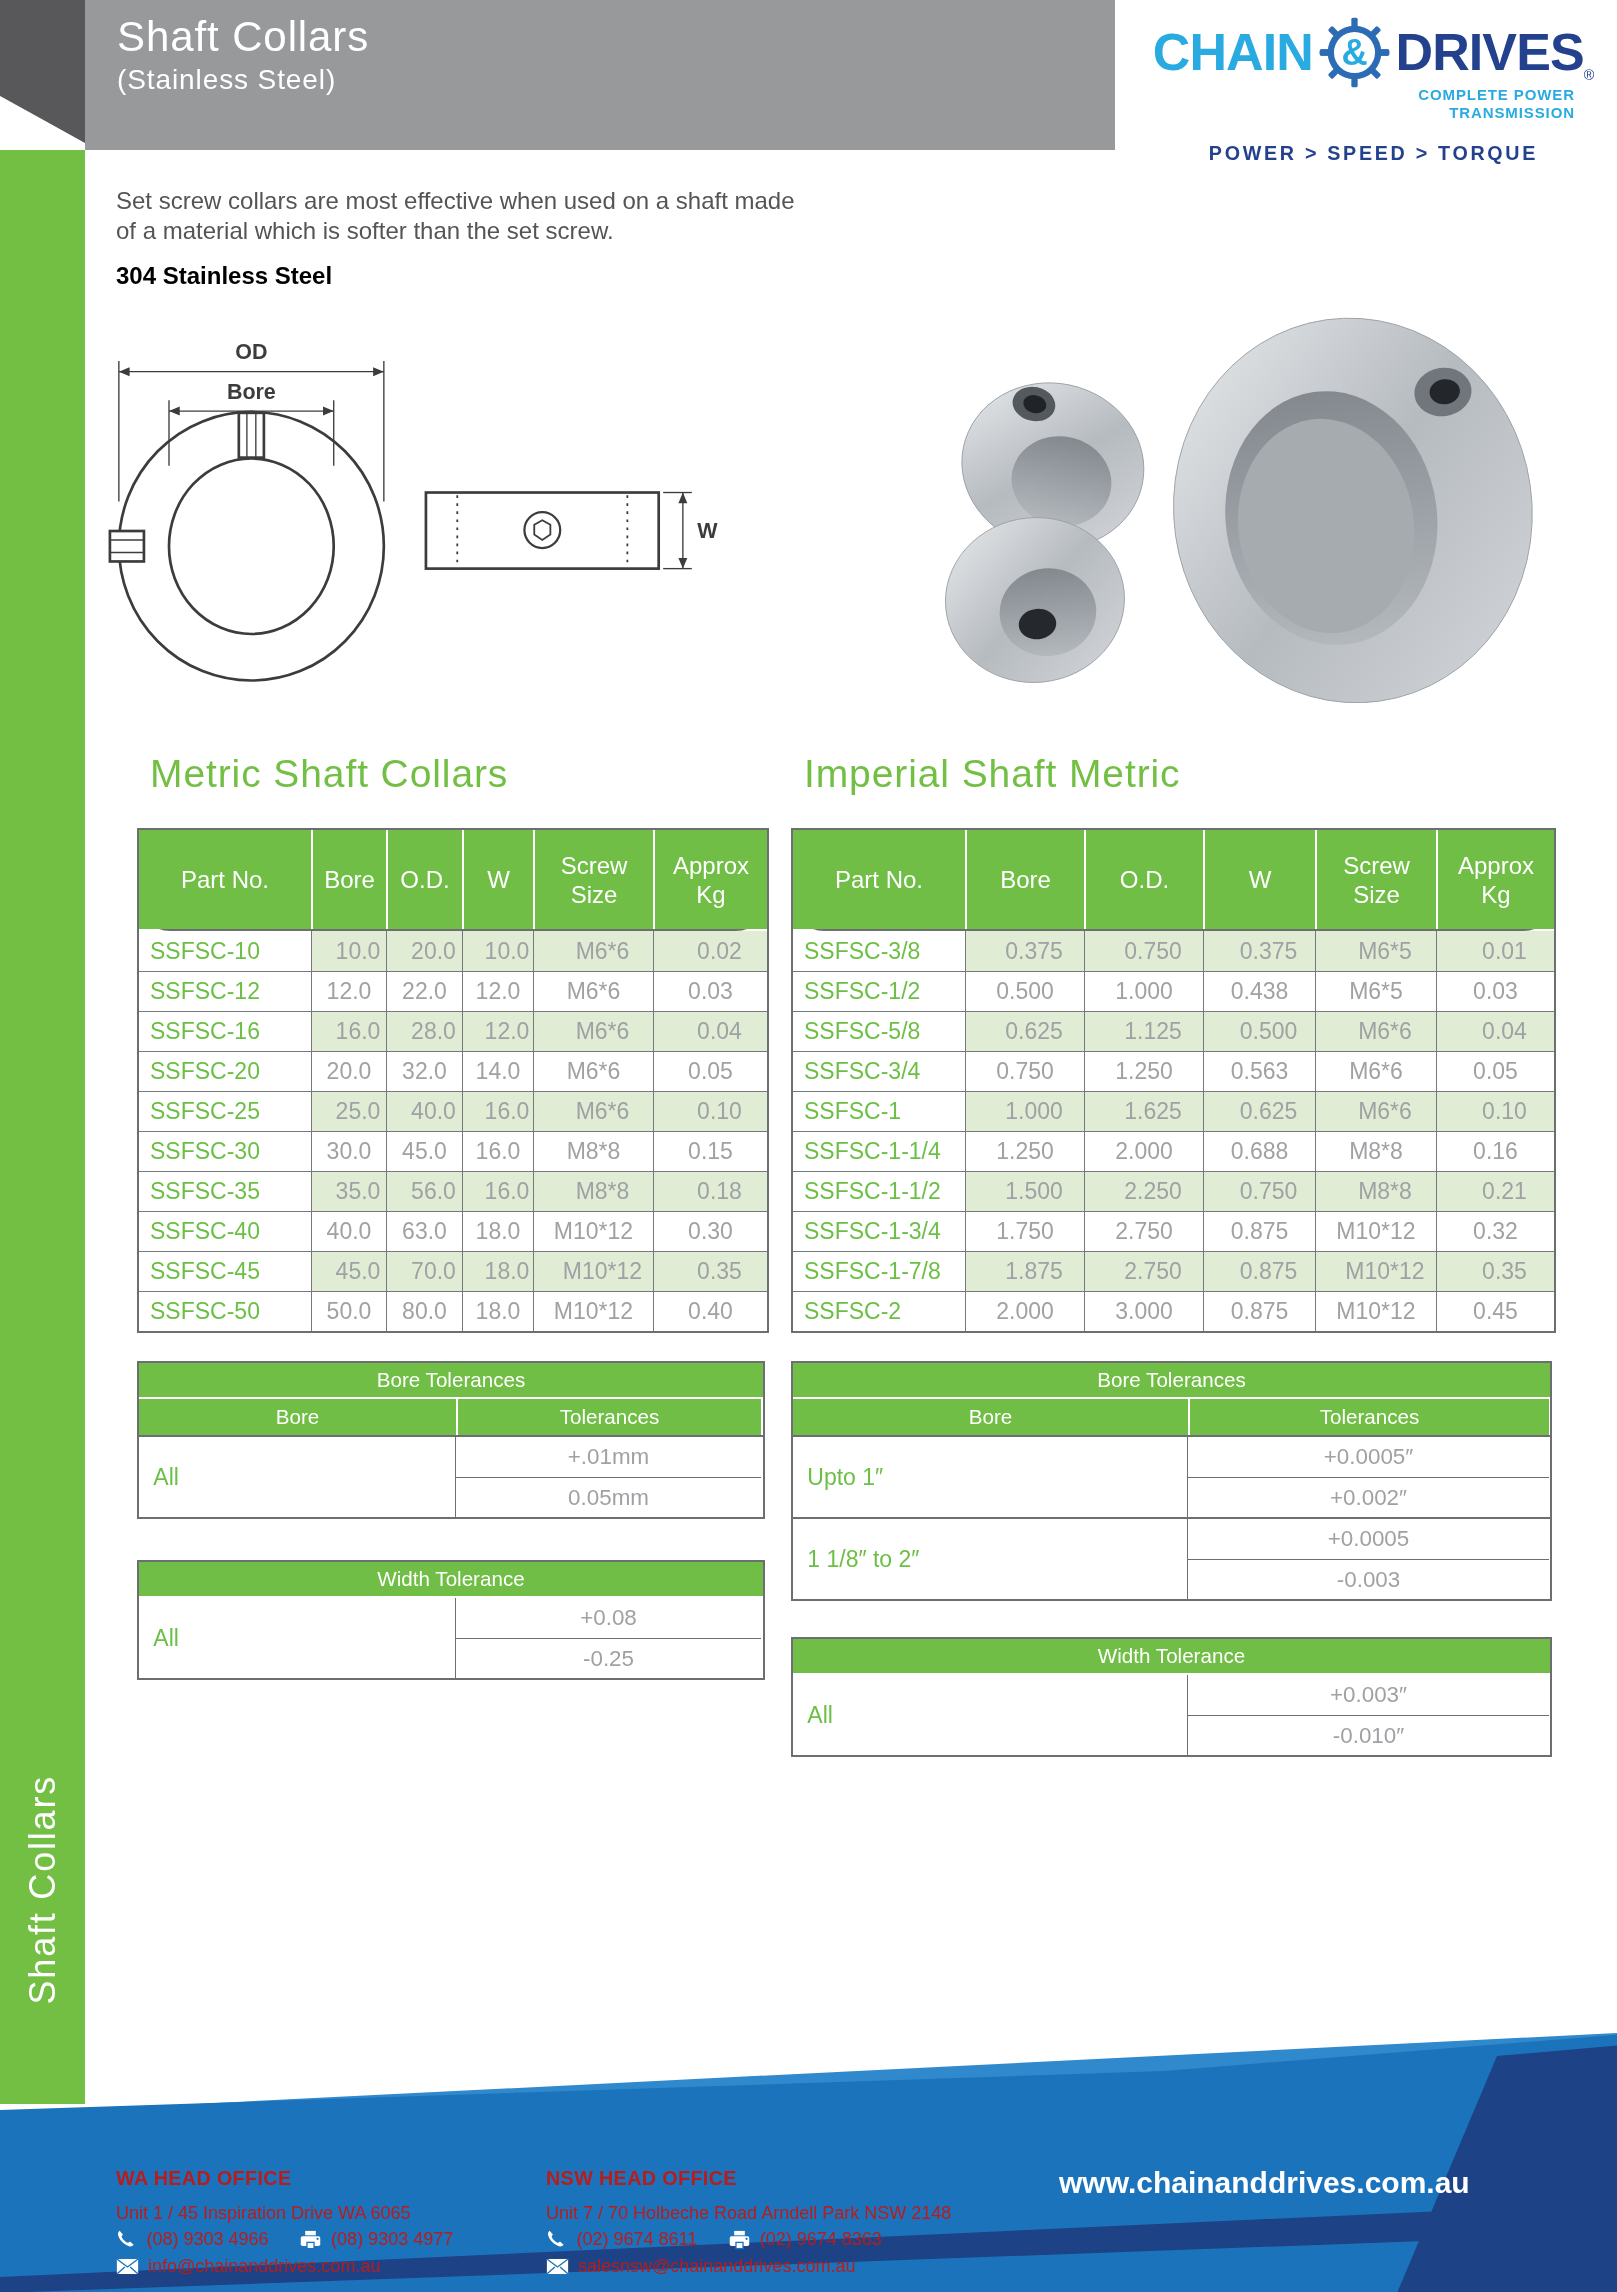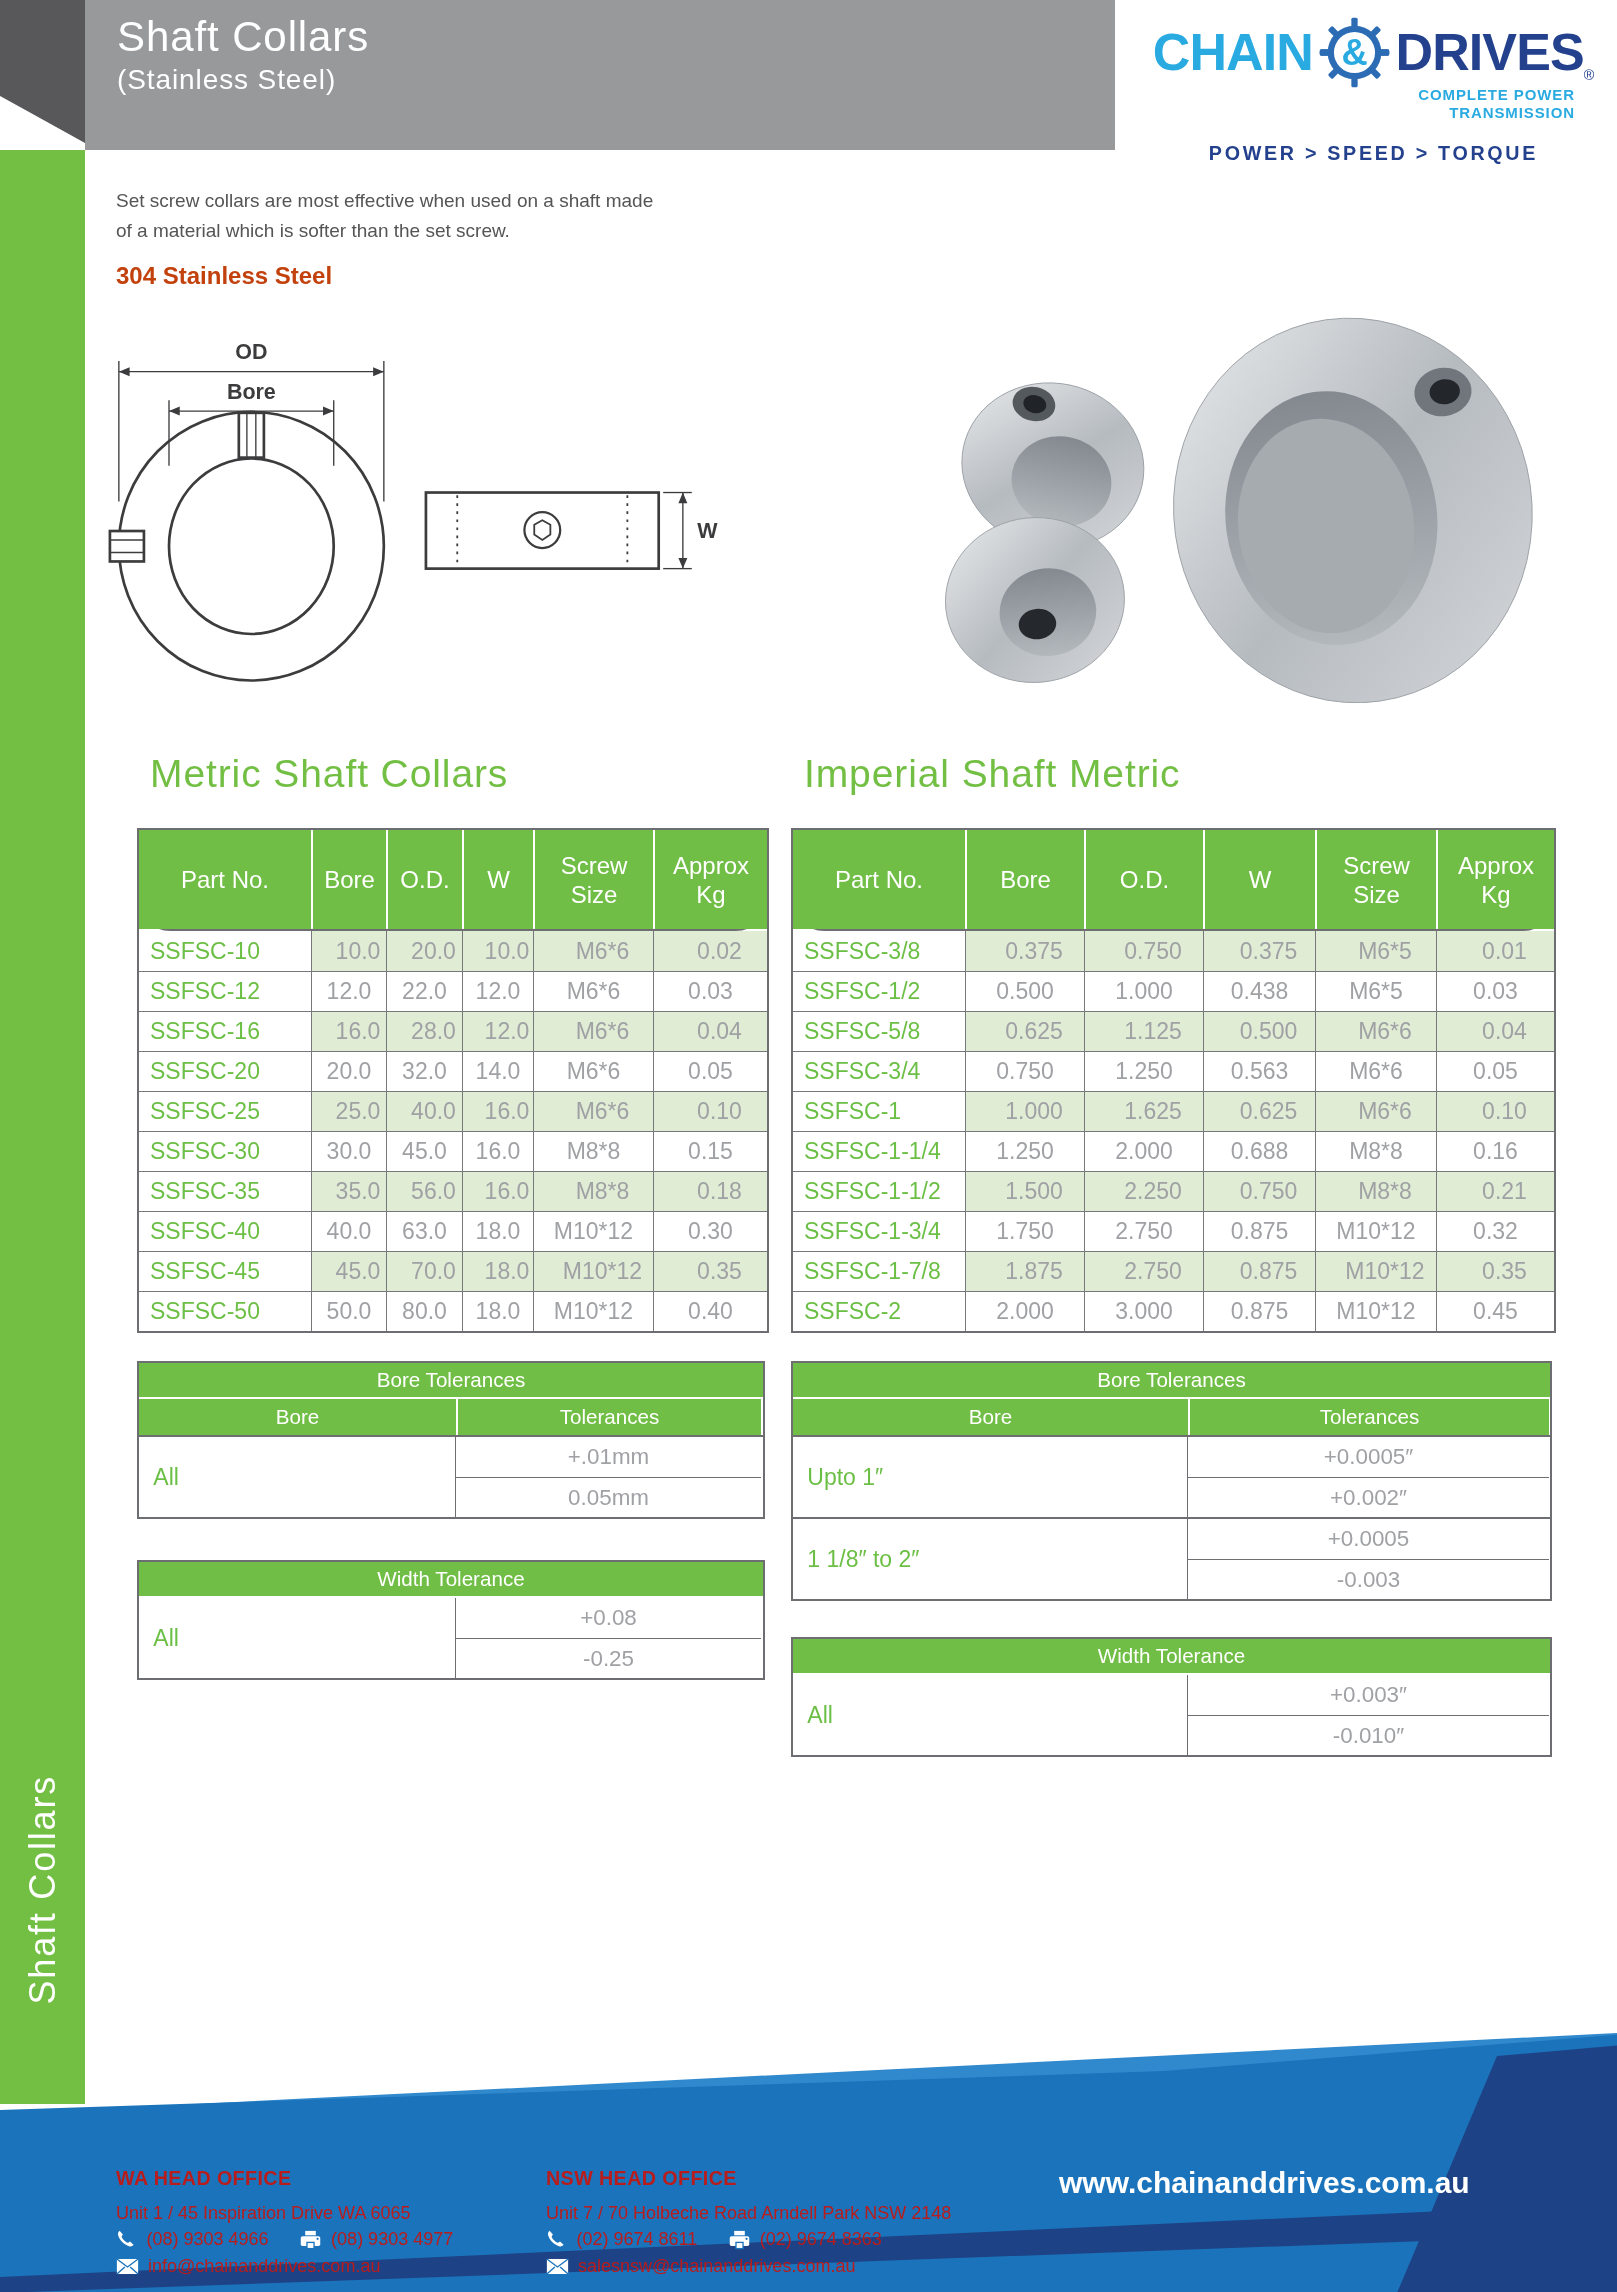--- a/index.html
+++ b/index.html
@@ -20,22 +20,22 @@
   .logo-row{display:flex;align-items:center;justify-content:center;}
   .logo-chain{font-size:52px;font-weight:bold;color:#29aae1;letter-spacing:-0.9px;}
   .logo-gear{width:79px;height:79px;margin:0 1.8px;flex:0 0 auto;}
   .logo-drives{font-size:52px;font-weight:bold;color:#24418e;letter-spacing:-0.9px;}
   .logo-reg{font-size:14.3px;color:#24418e;align-self:flex-end;margin-bottom:9px;}
   .logo-tag{text-align:right;margin:-5.4px 36px 0 0;line-height:18px;
     font-size:15px;font-weight:bold;color:#29aae1;letter-spacing:0.9px;}
   .logo-slogan{text-align:center;margin-top:19.7px;font-size:19.7px;font-weight:bold;color:#24418e;letter-spacing:2.7px;}
 
   
-  .intro{position:absolute;left:116px;top:186px;font-size:19px;line-height:30px;color:#555557;}
-  .material{position:absolute;left:116px;top:262px;font-size:24px;font-weight:bold;color:#c2410c;}
+  .intro{position:absolute;left:116px;top:186px;font-size:24px;line-height:30px;color:#555557;}
+  .material{position:absolute;left:116px;top:262px;font-size:24px;font-weight:bold;color:#000000;}
 
   
   .side-green{position:absolute;left:0;top:150px;width:85px;height:1954px;background:#72bf44;}
   .side-label{position:absolute;left:0;top:1675px;width:85px;height:430px;display:flex;
     align-items:center;justify-content:center;}
   .side-label span{writing-mode:vertical-rl;transform:rotate(180deg);color:#ffffff;
     font-size:36px;font-weight:300;letter-spacing:1.8px;}
 
   
   .diagram{position:absolute;left:99px;top:309px;}

